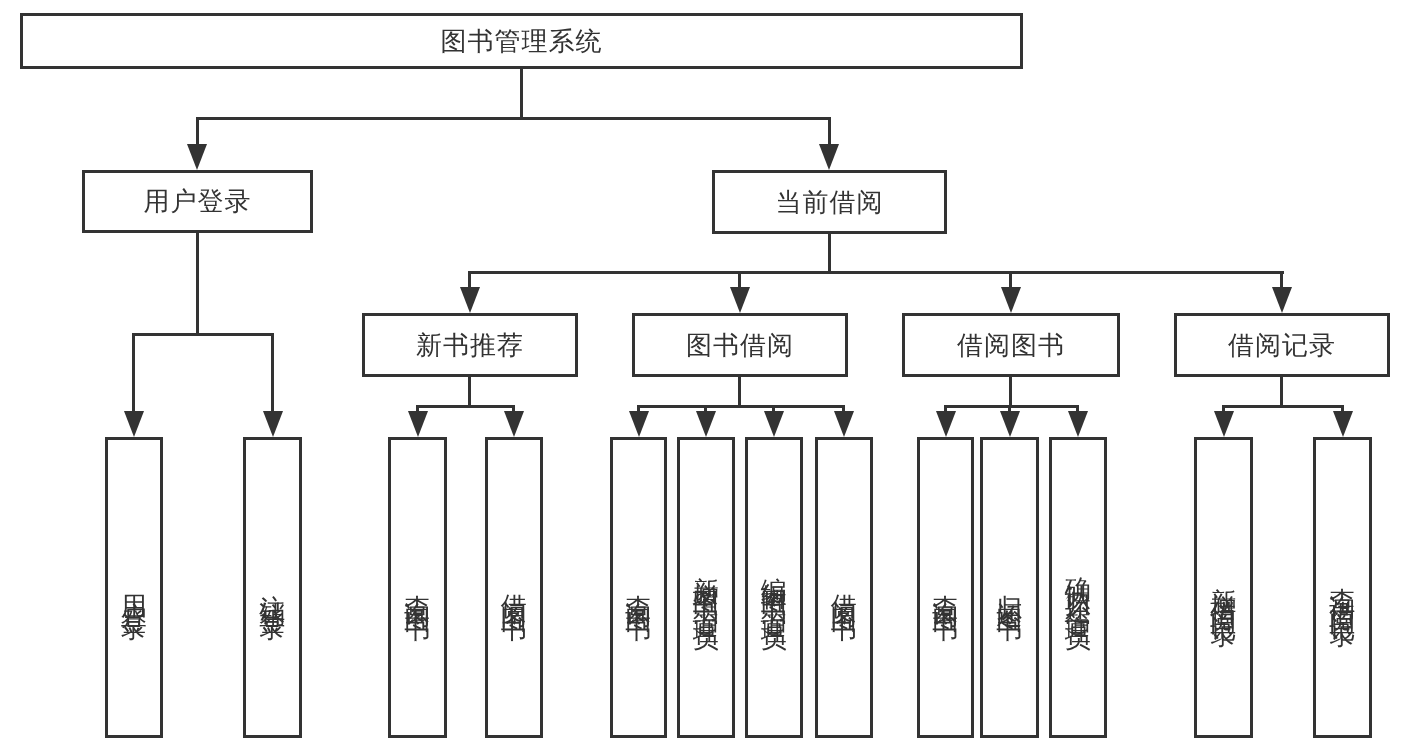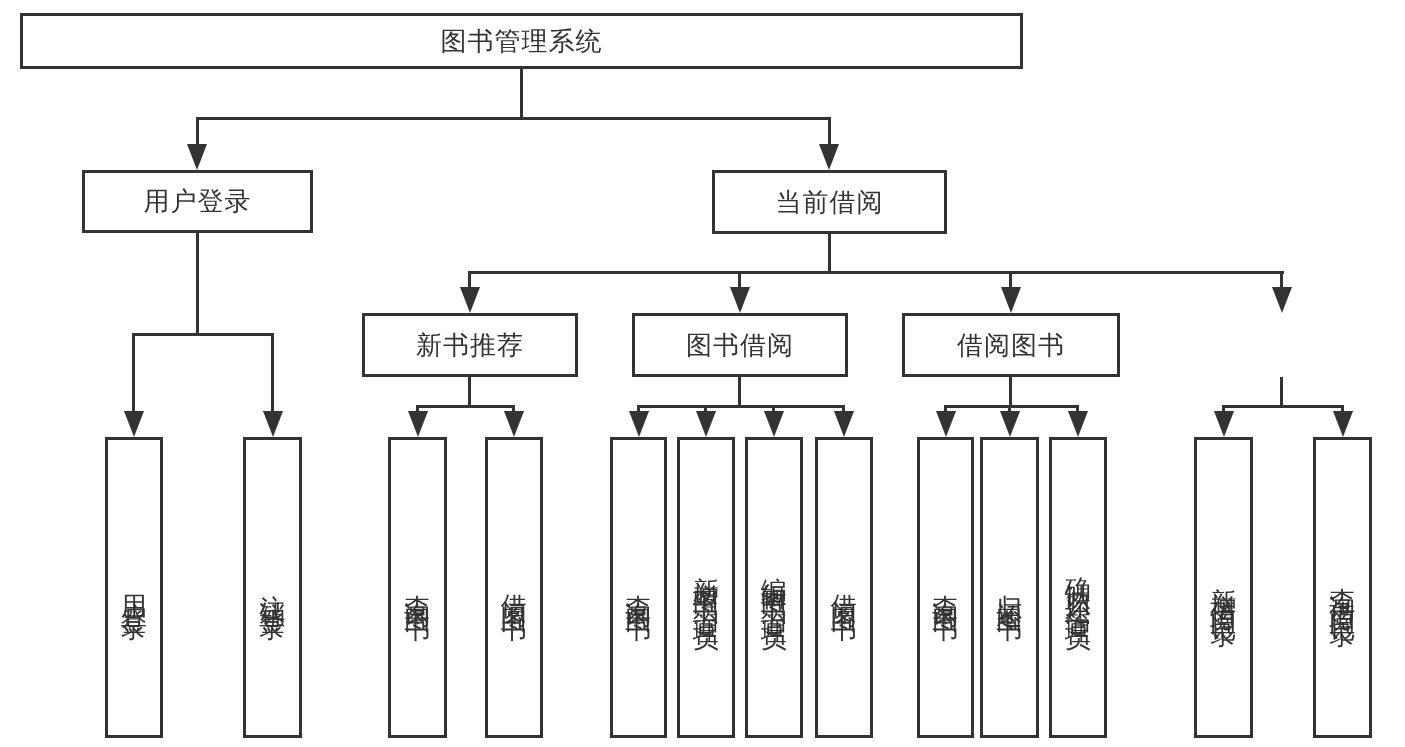--- a/index.html
+++ b/index.html
@@ -126,20 +126,23 @@
 
   <div class="node node-h" style="left:362px;top:313px;width:216px;height:64px">
     <span>新书推荐</span>
   </div>
   <div class="node node-h" style="left:632px;top:313px;width:216px;height:64px">
     <span>图书借阅</span>
   </div>
   <div class="node node-h" style="left:902px;top:313px;width:218px;height:64px">
     <span>借阅图书</span>
   </div>
+  <div class="node node-h" style="left:1174px;top:313px;width:216px;height:64px">
+    <span>借阅记录</span>
+  </div>
 
   <div class="node" style="left:105px;top:437px;width:58px;height:301px">
     <span class="vtext">用户登录</span>
   </div>
   <div class="node" style="left:243px;top:437px;width:59px;height:301px">
     <span class="vtext">注销登录</span>
   </div>
 
   <div class="node" style="left:388px;top:437px;width:59px;height:301px">
     <span class="vtext">查询图书</span>

